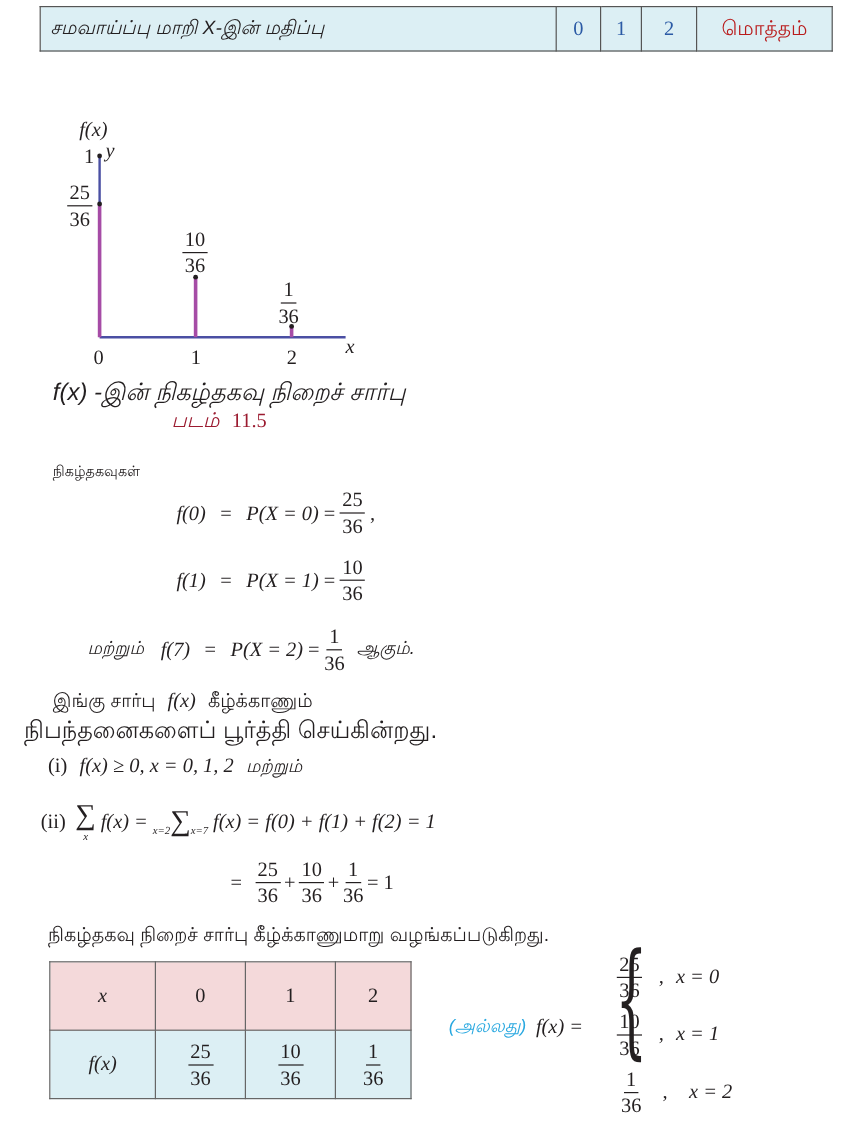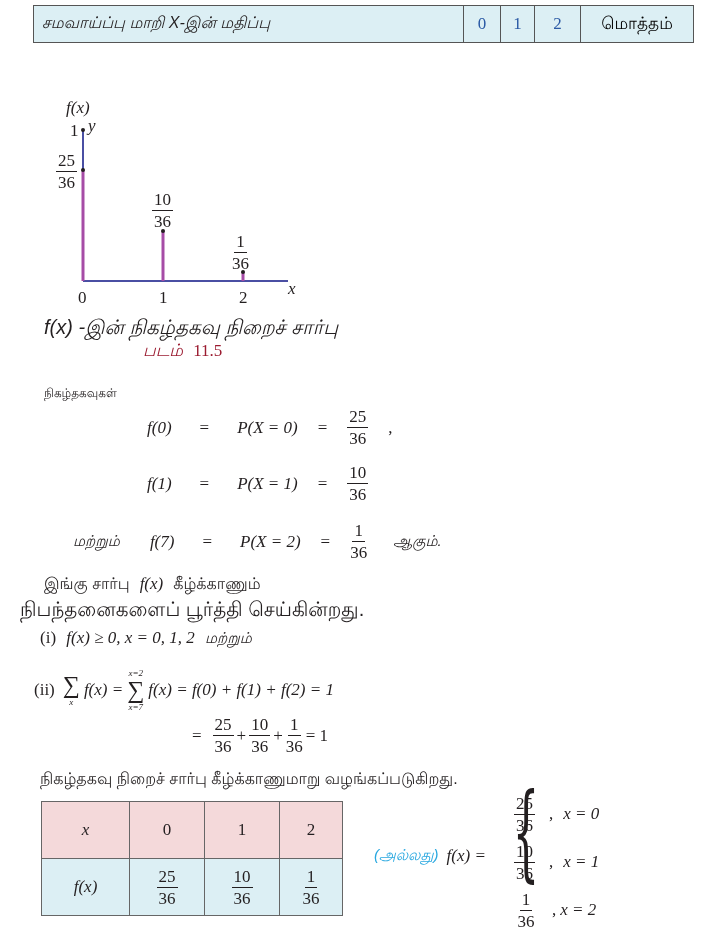--- a/index.html
+++ b/index.html
@@ -8,29 +8,29 @@
   .tam { font-family: "Liberation Sans", sans-serif; font-style: italic; }
   .it { font-style: italic; }
   .abs { position: absolute; }
 
   
   table.top { position: absolute; left: 33px; top: 5px; border-collapse: collapse; width: 661px; }
   table.top td { border: 1.5px solid #555; height: 35px; text-align: center; font-size: 17px; padding: 0; }
   table.top tr.hdr td { background: #dceff4; height: 36px; }
   table.top td.lbl { text-align: left; padding-left: 8px; font-size: 16px; }
   table.top tr.hdr td.num { color: #2b5aa5; }
-  table.top td.total { color: #000000; font-size: 17px; }
+  table.top td.total { color: #b91c1c; font-size: 17px; }
 
   
   .chart { position: absolute; left: 0; top: 90px; width: 320px; height: 220px; }
   .frac { display: inline-flex; flex-direction: column; align-items: center; line-height: 1; font-size: 17px; }
   .frac .n { padding: 0 2px 2px; border-bottom: 1.4px solid #231f20; }
   .frac .d { padding-top: 2px; }
 
-  .eq { position: absolute; font-size: 17px; display: flex; align-items: center; gap: 20px; white-space: nowrap; }
+  .eq { position: absolute; font-size: 17px; display: flex; align-items: center; gap: 4px; white-space: nowrap; }
 
   
   table.pmf { position: absolute; left: 41px; top: 801px; border-collapse: collapse; width: 302px; }
   table.pmf td { border: 1.5px solid #666; text-align: center; font-size: 17px; }
   table.pmf tr.r1 td { background: #f4d9da; height: 54px; }
   table.pmf tr.r2 td { background: #dceff4; height: 54px; }
   .brace { font-size: 104px; line-height: 1; font-weight: 100; transform: scaleX(0.4); display: inline-block; }
 </style>
 </head>
 <body>
@@ -138,21 +138,21 @@
   <span class="tam" style="font-size:15px;margin-left:6px">மற்றும்</span>
 </div>
 
 <div class="abs" style="left:34px;top:668px;font-size:17px;display:flex;align-items:center;gap:4px;white-space:nowrap">
   <span>(ii)</span>
   <span style="display:inline-flex;flex-direction:column;align-items:center;margin-left:4px">
     <span style="font-size:24px;line-height:1">∑</span>
     <span class="it" style="font-size:9px">x</span>
   </span>
   <span class="it">f(x) =</span>
-  <span style="display:inline-flex;flex-direction:column;align-items:center">
+  <span style="display:inline-flex;flex-direction:row;align-items:flex-end">
     <span class="it" style="font-size:9px">x=2</span>
     <span style="font-size:24px;line-height:1">∑</span>
     <span class="it" style="font-size:9px">x=7</span>
   </span>
   <span class="it">f(x) = f(0) + f(1) + f(2) = 1</span>
 </div>
 
 <div class="eq" style="left:192px;top:716px;gap:3px">
   <span style="margin-right:8px">=</span>
   <span class="frac">
@@ -223,15 +223,15 @@
       </span>
     <span style="margin-left:14px">,</span>
       <span class="it" style="margin-left:10px">x = 1</span>
   </div>
   <div style="display:flex;align-items:center;height:48px">
     <span class="frac" style="min-width:24px">
         <span class="n">1</span>
         <span class="d">36</span>
       </span>
     <span style="margin-left:14px">,</span>
-      <span class="it" style="margin-left:4px">x = 2</span>
+      <span class="it" style="margin-left:18px">x = 2</span>
   </div>
 </div>
 
 </body></html>

